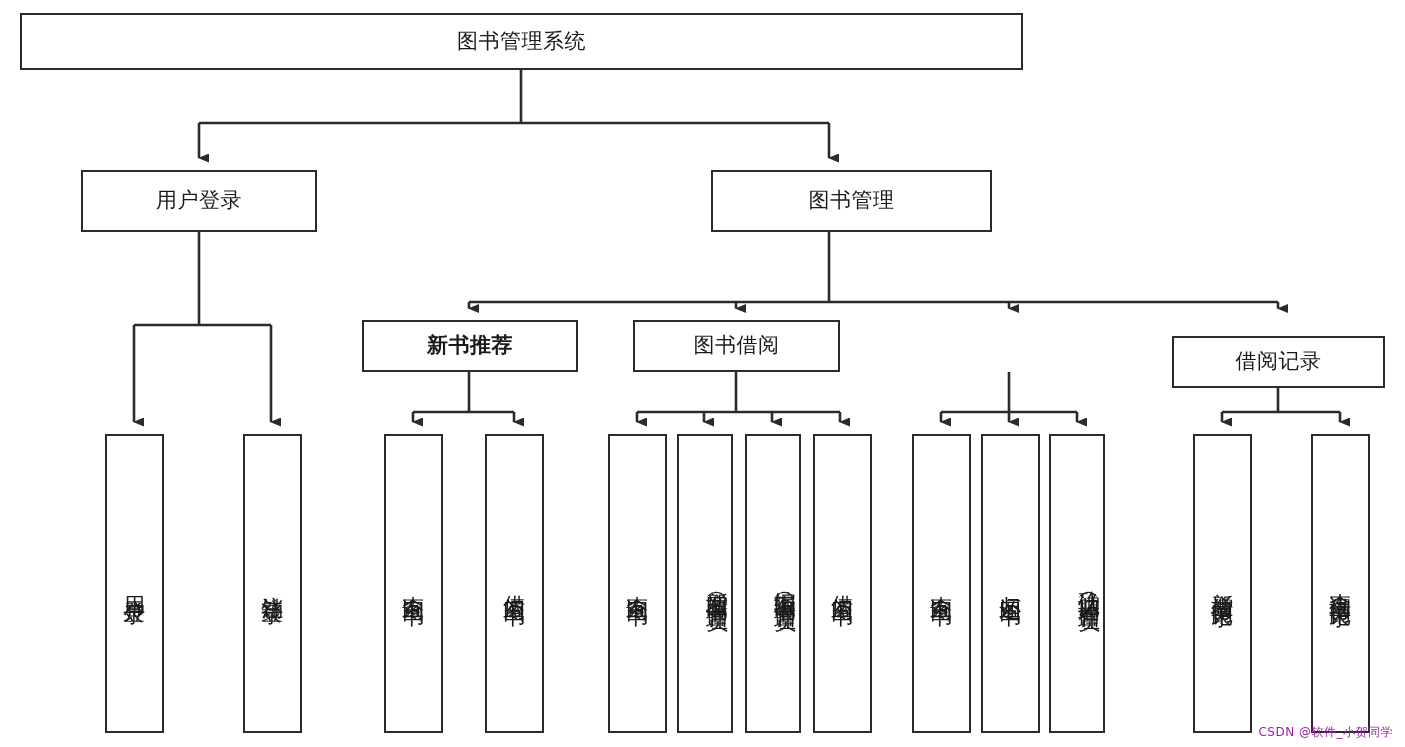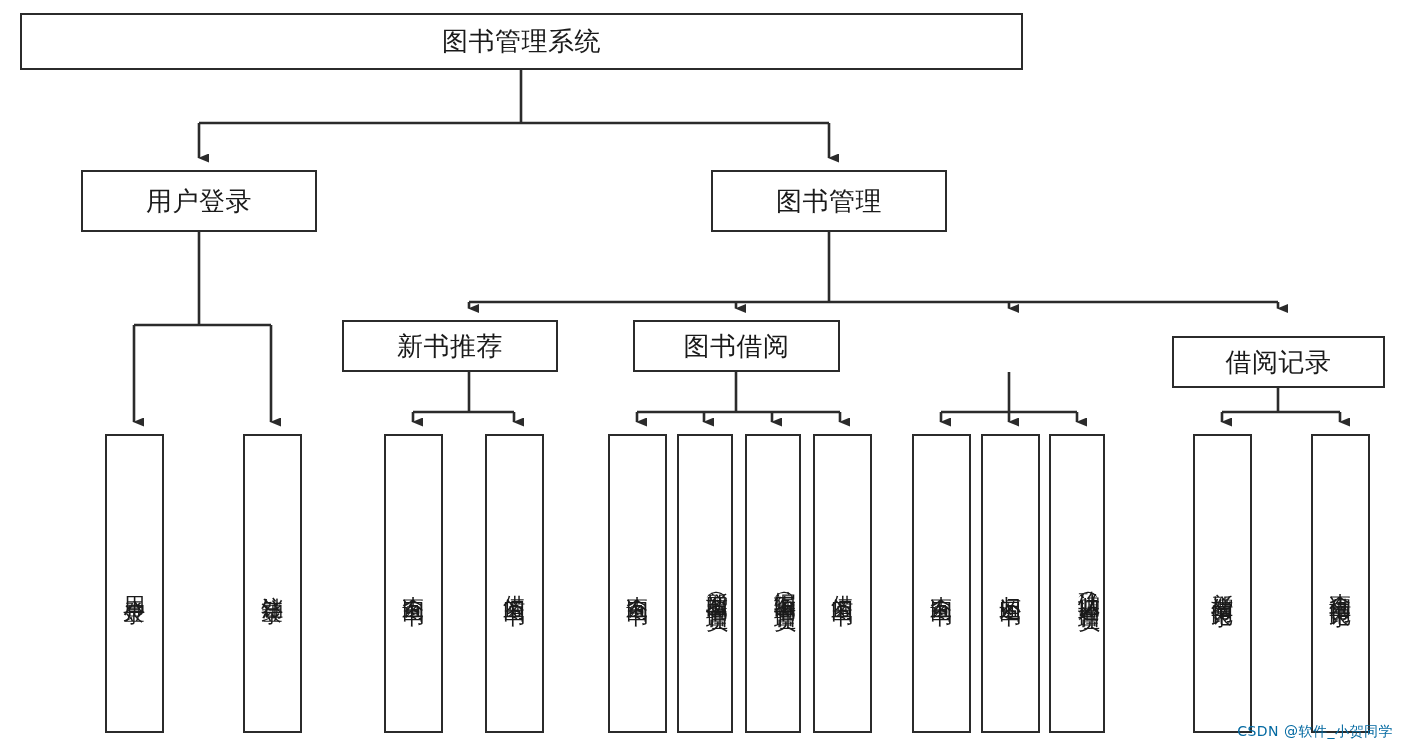--- a/index.html
+++ b/index.html
@@ -31,21 +31,21 @@
     box-sizing: border-box;
     border: 2px solid #2b2b2b;
     background: #ffffff;
     display: flex;
     align-items: center;
     justify-content: center;
     color: #1a1a1a;
     text-align: center;
   }
   .node-h {
-    font-size: 26px;
+    font-size: 21px;
     line-height: 1.1;
     letter-spacing: 0.5px;
   }
   .node-v {
     writing-mode: vertical-rl;
     text-orientation: upright;
     font-size: 22px;
     line-height: 1.25;
     letter-spacing: 3px;
     align-items: flex-start;
@@ -56,22 +56,22 @@
     align-items: center;
     padding-top: 0;
   }
   .node-label {
     display: block;
   }
   #watermark {
     position: absolute;
     right: 12px;
     bottom: 6px;
-    font-size: 14px;
-    color: #0369a1;
+    font-size: 12px;
+    color: #a21caf;
     letter-spacing: 0.5px;
     white-space: nowrap;
     user-select: none;
   }
 </style>
 </head>
 <body>
 
 <div id="diagram-root">
 
@@ -132,25 +132,25 @@
     </g>
   </svg>
 
   <div class="node node-h" style="left:20px; top:13px; width:1003px; height:57px;">
     <span class="node-label">图书管理系统</span>
   </div>
 
   <div class="node node-h" style="left:81px; top:170px; width:236px; height:62px;">
     <span class="node-label">用户登录</span>
   </div>
-  <div class="node node-h" style="left:711px; top:170px; width:236px; height:62px;">
+  <div class="node node-h" style="left:711px; top:170px; width:281px; height:62px;">
     <span class="node-label">图书管理</span>
   </div>
 
-  <div class="node node-h" style="left:342px; top:320px; width:216px; height:52px;">
+  <div class="node node-h" style="left:362px; top:320px; width:216px; height:52px;font-weight:bold;">
     <span class="node-label">新书推荐</span>
   </div>
   <div class="node node-h" style="left:633px; top:320px; width:207px; height:52px;">
     <span class="node-label">图书借阅</span>
   </div>
   <div class="node node-h" style="left:1172px; top:336px; width:213px; height:52px;">
     <span class="node-label">借阅记录</span>
   </div>
 
   <div class="node node-v v-center" style="left:105px; top:434px; width:59px; height:299px;">

